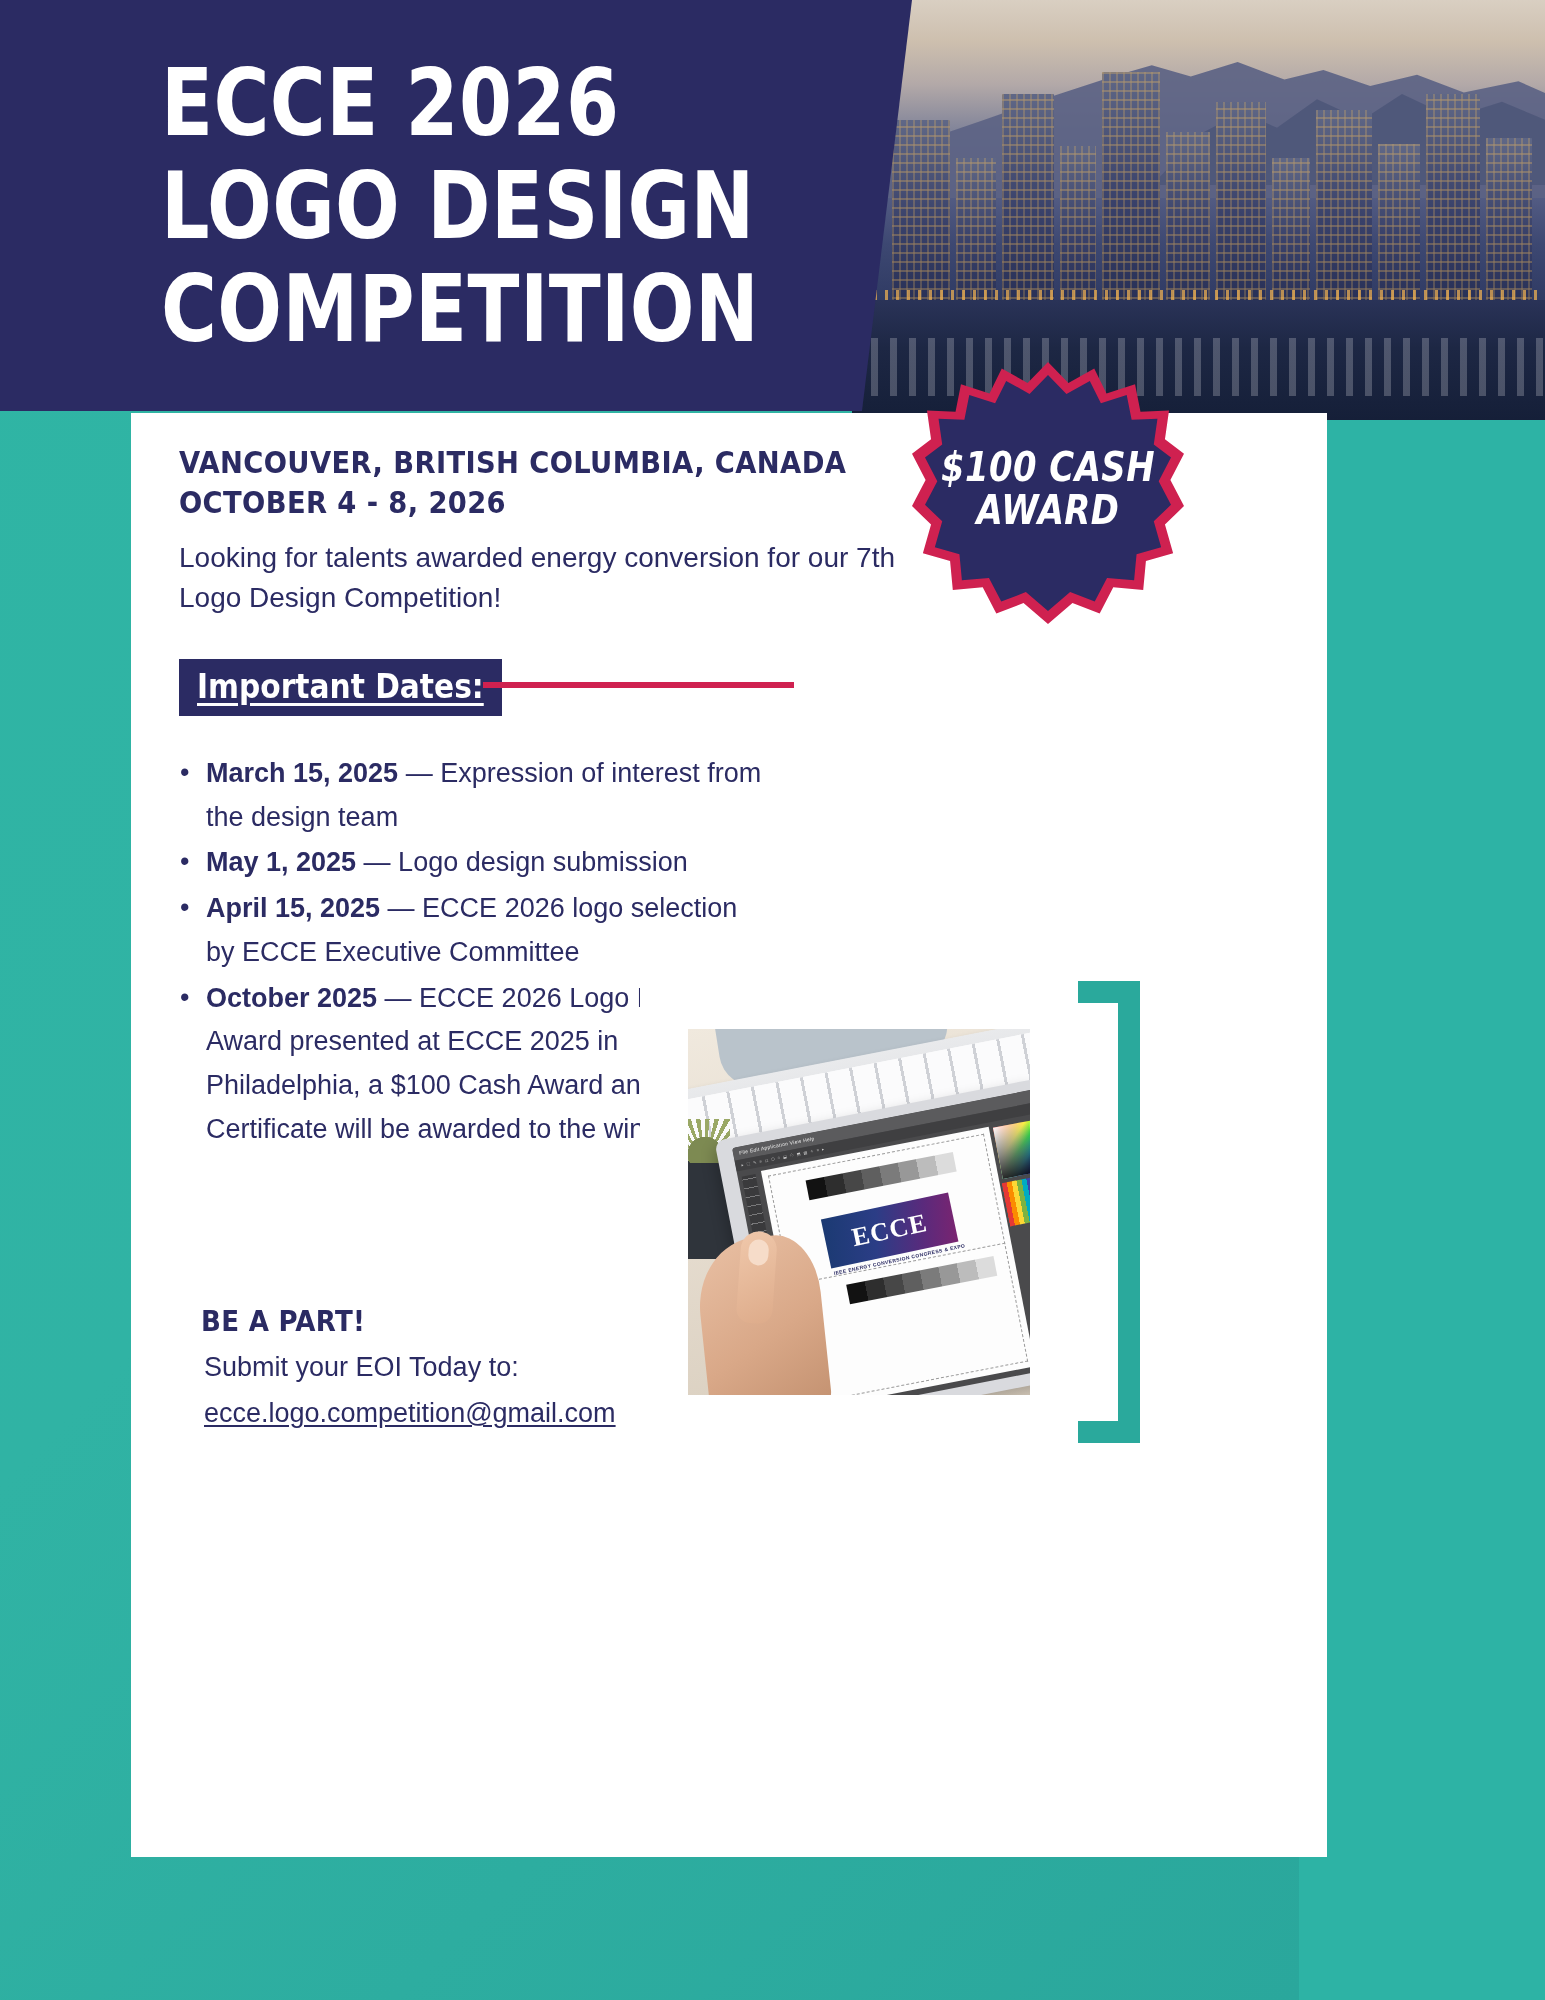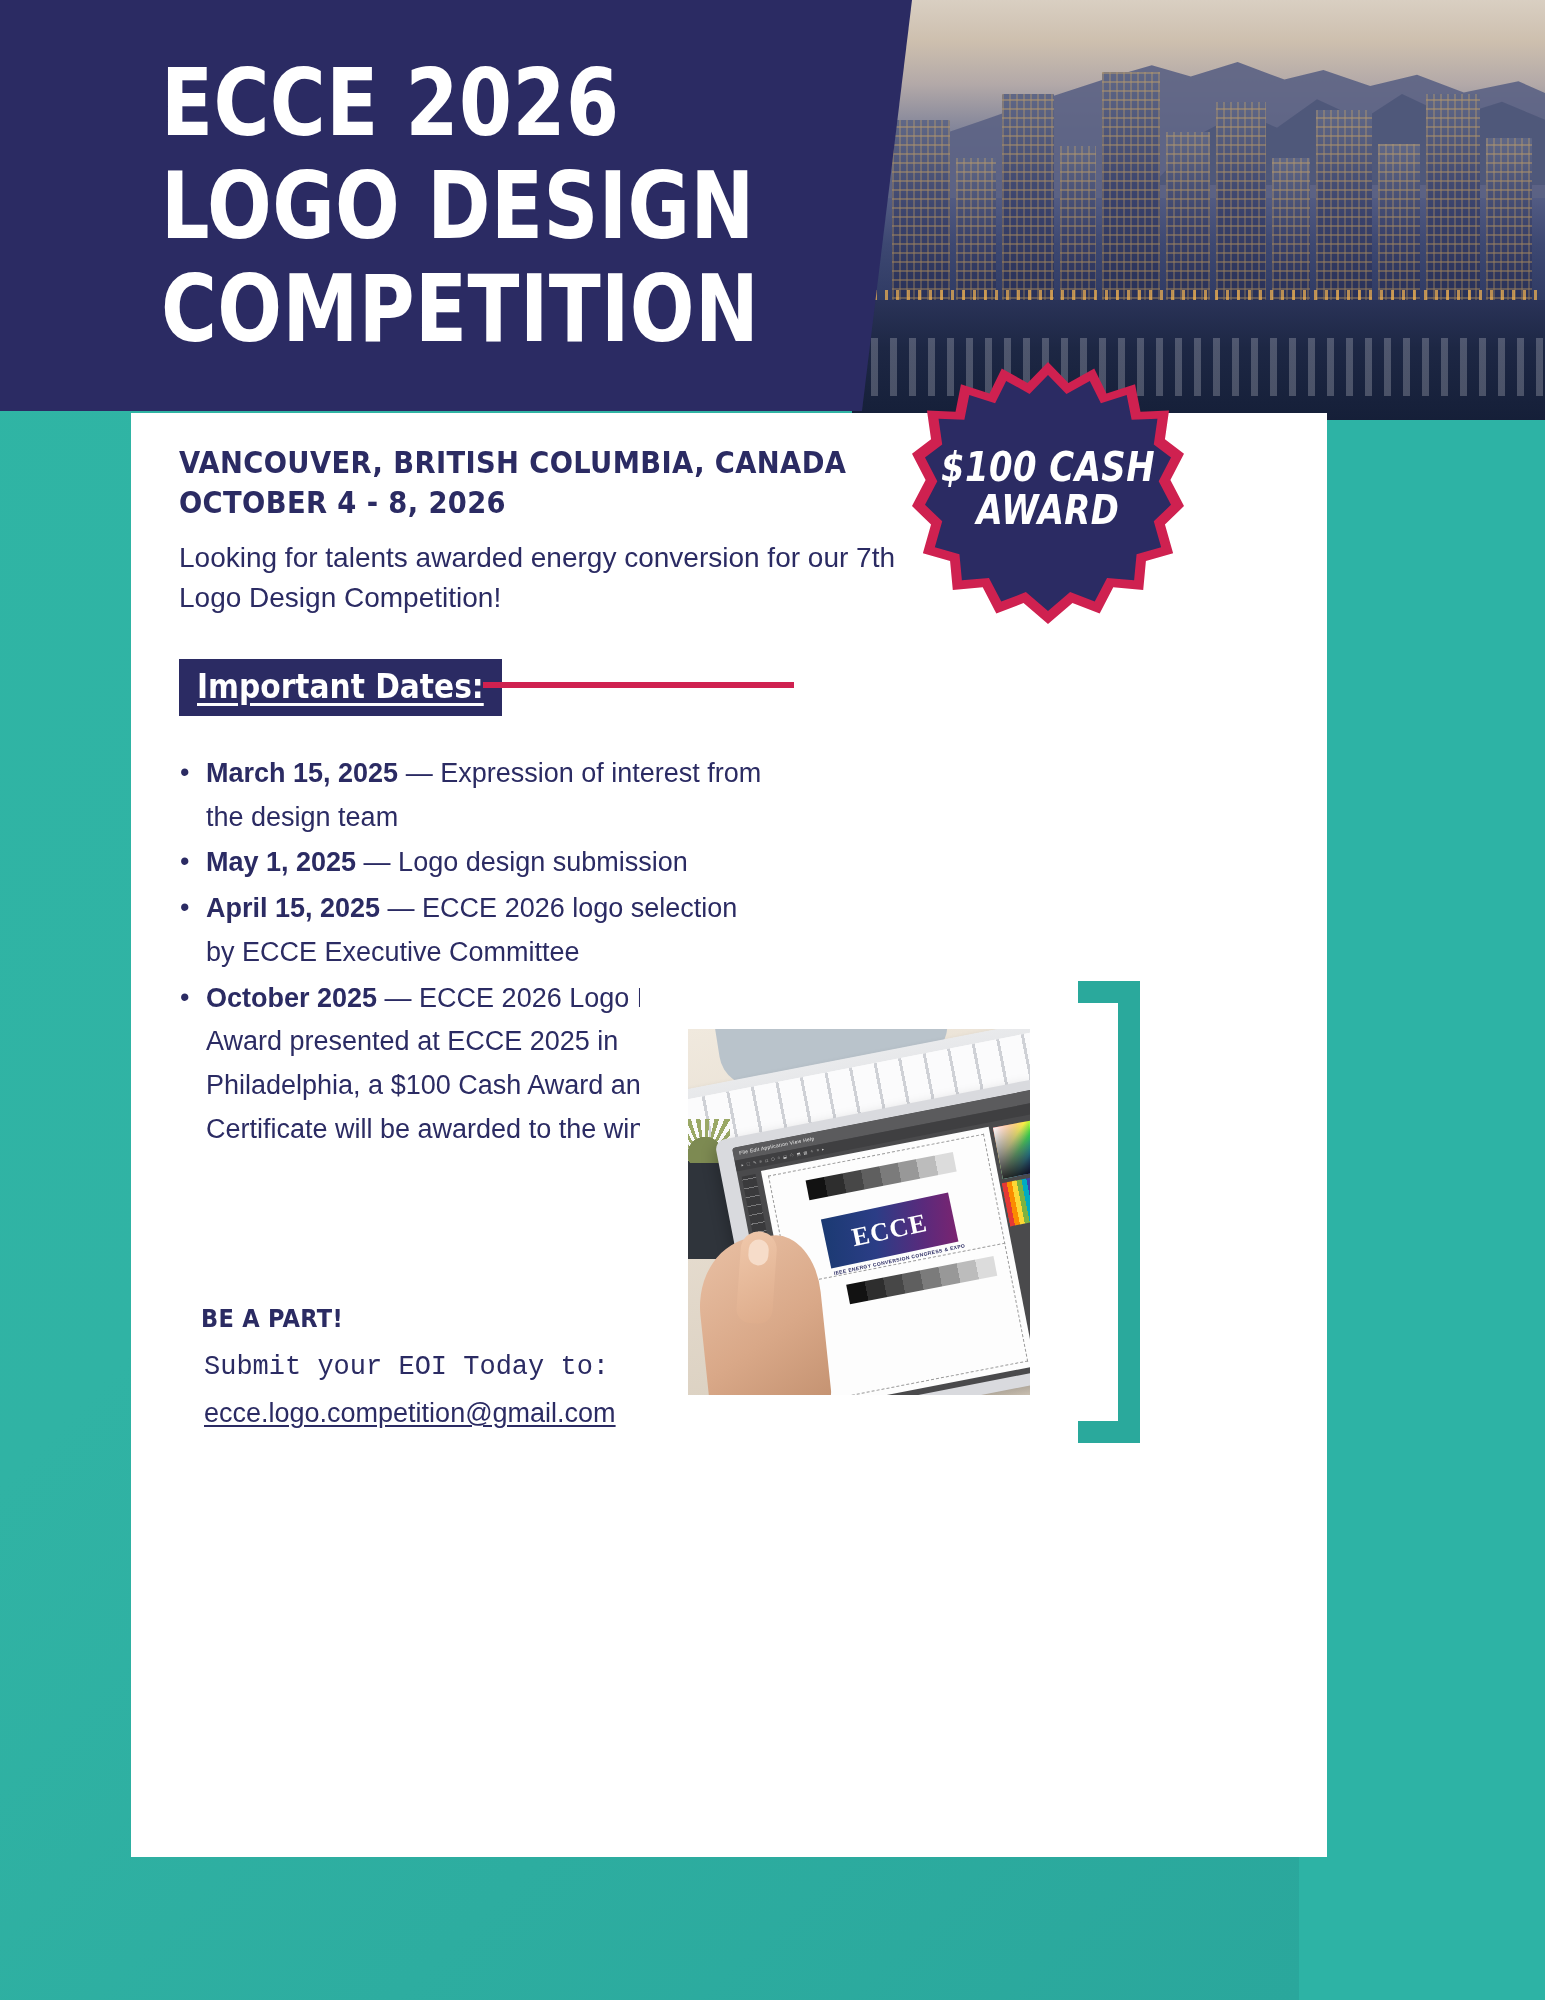--- a/index.html
+++ b/index.html
@@ -179,25 +179,25 @@
   .bullets li::before {
     content: "•"; position: absolute; left: 10px; top: -1px;
     font-size: 27px; color: #2b2b63;
   }
   .bullets b { font-weight: 700; }
 
   .cta-head {
     position: absolute; left: 201px; top: 1304px;
     color: #2b2b63;
     font-family: "Liberation Sans Narrow", "DejaVu Sans Condensed", "Liberation Sans", sans-serif;
-    font-weight: 700; font-size: 25px; letter-spacing: .3px;
+    font-weight: 700; font-size: 29px; letter-spacing: .3px;
   }
   .cta-sub {
     position: absolute; left: 204px; top: 1352px;
-    color: #2b2b63; font-size: 27px; font-family: Liberation Mono, monospace;
+    color: #2b2b63; font-size: 27px;
   }
   .cta-email {
     position: absolute; left: 204px; top: 1398px;
     color: #2b2b63; font-size: 27px;
     text-decoration: underline; text-underline-offset: 3px;
   }
 
   
   .photo-wrap { position: absolute; left: 640px; top: 972px; width: 500px; height: 500px; }
   .photo-teal-frame {

